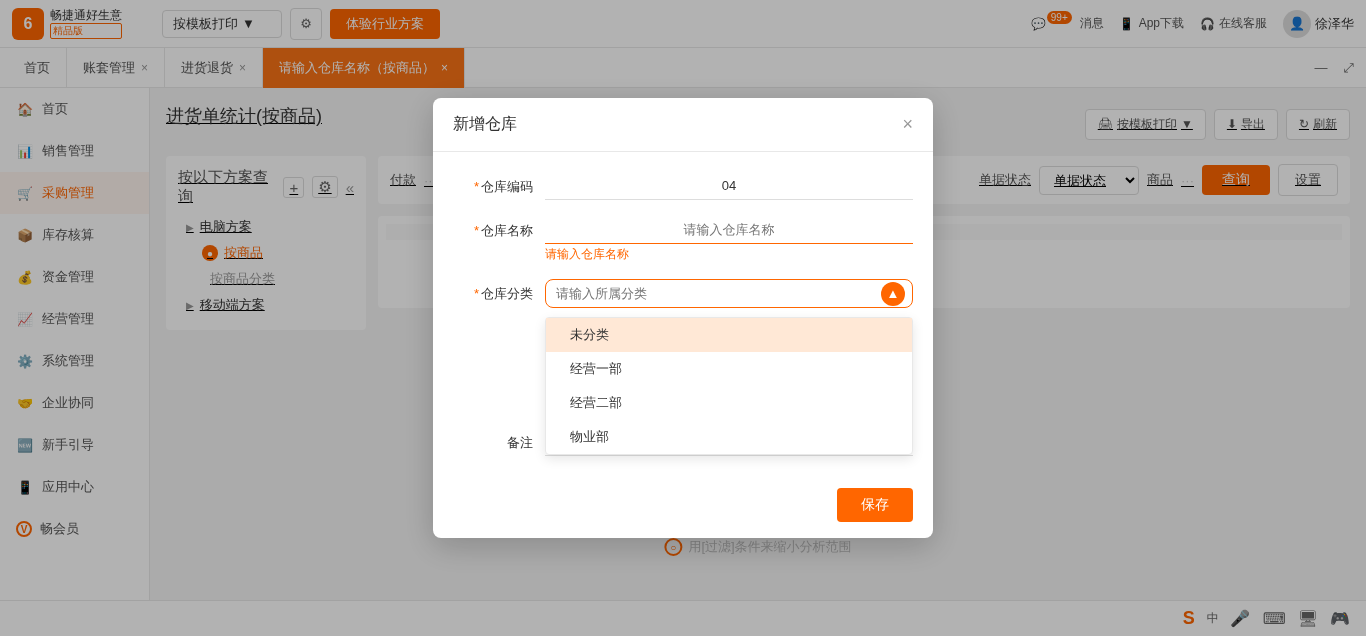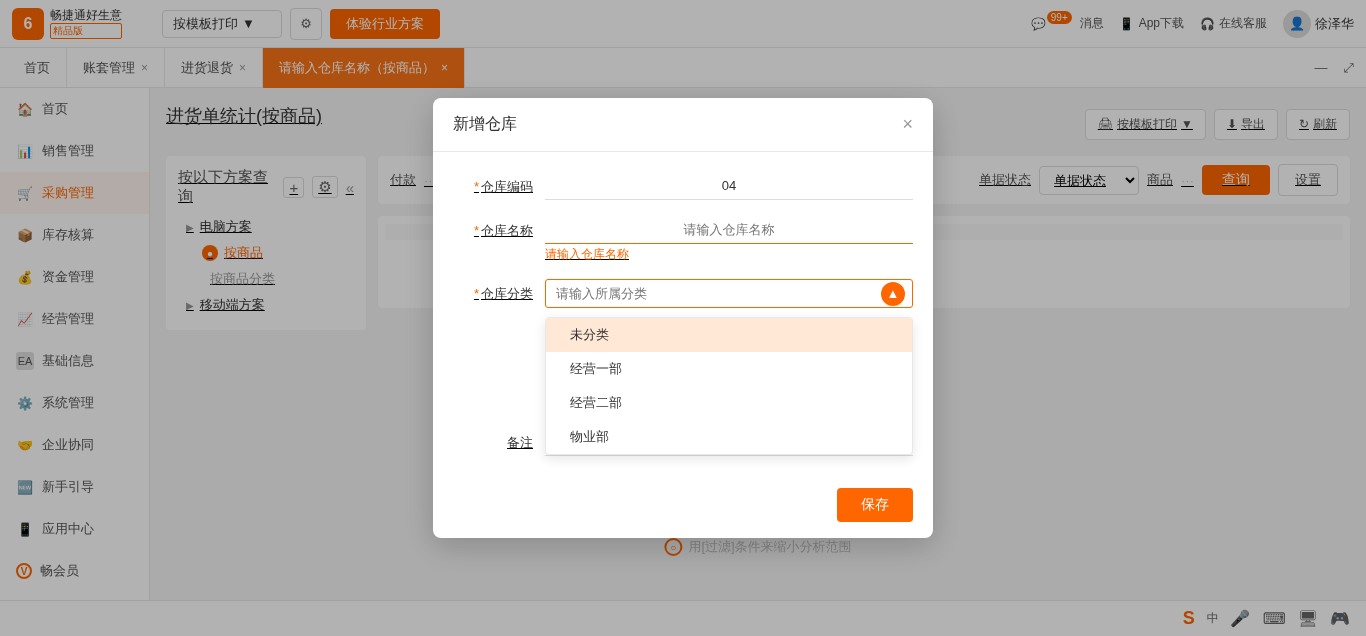--- a/index.html
+++ b/index.html
@@ -180,21 +180,21 @@
     .modal-header {
       display: flex; align-items: center; justify-content: space-between;
       padding: 16px 20px;
       border-bottom: 1px solid #e8e8e8;
       font-size: 16px; font-weight: 500; color: #333;
     }
     .modal-close { cursor: pointer; color: #999; font-size: 18px; }
     .modal-body { padding: 20px 20px 0 20px; }
     .form-row {
       display: flex; align-items: flex-start;
-      margin-bottom: 16px; gap: 12px; text-decoration: underline;
+      margin-bottom: 16px; gap: 12px;
     }
     .form-label {
       width: 80px; text-align: right;
       color: #333; font-size: 13px;
       padding-top: 6px; flex-shrink: 0;
     }
     .form-label.required::before {
       content: '*'; color: #f60; margin-right: 2px;
     }
     .form-control {
@@ -204,21 +204,21 @@
       width: 100%; border: none; border-bottom: 1px solid #ddd;
       padding: 6px 0; font-size: 13px; color: #333; outline: none; text-align: center;
     }
     .form-input.error { border-bottom: 1px solid #f60; }
     .error-msg { color: #f60; font-size: 12px; margin-top: 2px; }
     .dropdown-input-wrap {
       position: relative;
       width: 100%;
     }
     .dropdown-input {
-      width: 100%; border: 1px solid #f60; border-radius: 3px;
+      width: 100%; border: 1px solid #f60; border-radius: 8px;
       padding: 6px 36px 6px 10px; font-size: 13px; color: #999; outline: none;
     }
     .dropdown-arrow {
       position: absolute; right: 8px; top: 50%; transform: translateY(-50%);
       width: 24px; height: 24px;
       background: #f60; border-radius: 50%;
       display: flex; align-items: center; justify-content: center;
       color: #fff; cursor: pointer;
     }
     .dropdown-list {
@@ -378,24 +378,20 @@
         <span class="sidebar-icon">📦</span>
         <span>库存核算</span>
       </div>
       <div class="sidebar-item">
         <span class="sidebar-icon">💰</span>
         <span>资金管理</span>
       </div>
       <div class="sidebar-item">
         <span class="sidebar-icon">📈</span>
         <span>经营管理</span>
-      </div>
-      <div class="sidebar-item">
-        <span class="sidebar-icon" style="background:#e0e0e0;border-radius:3px;padding:1px 4px;font-size:11px;color:#555">EA</span>
-        <span>基础信息</span>
       </div>
       <div class="sidebar-item">
         <span class="sidebar-icon">⚙️</span>
         <span>系统管理</span>
       </div>
       <div class="sidebar-item">
         <span class="sidebar-icon">🤝</span>
         <span>企业协同</span>
       </div>
       <div class="sidebar-item">

